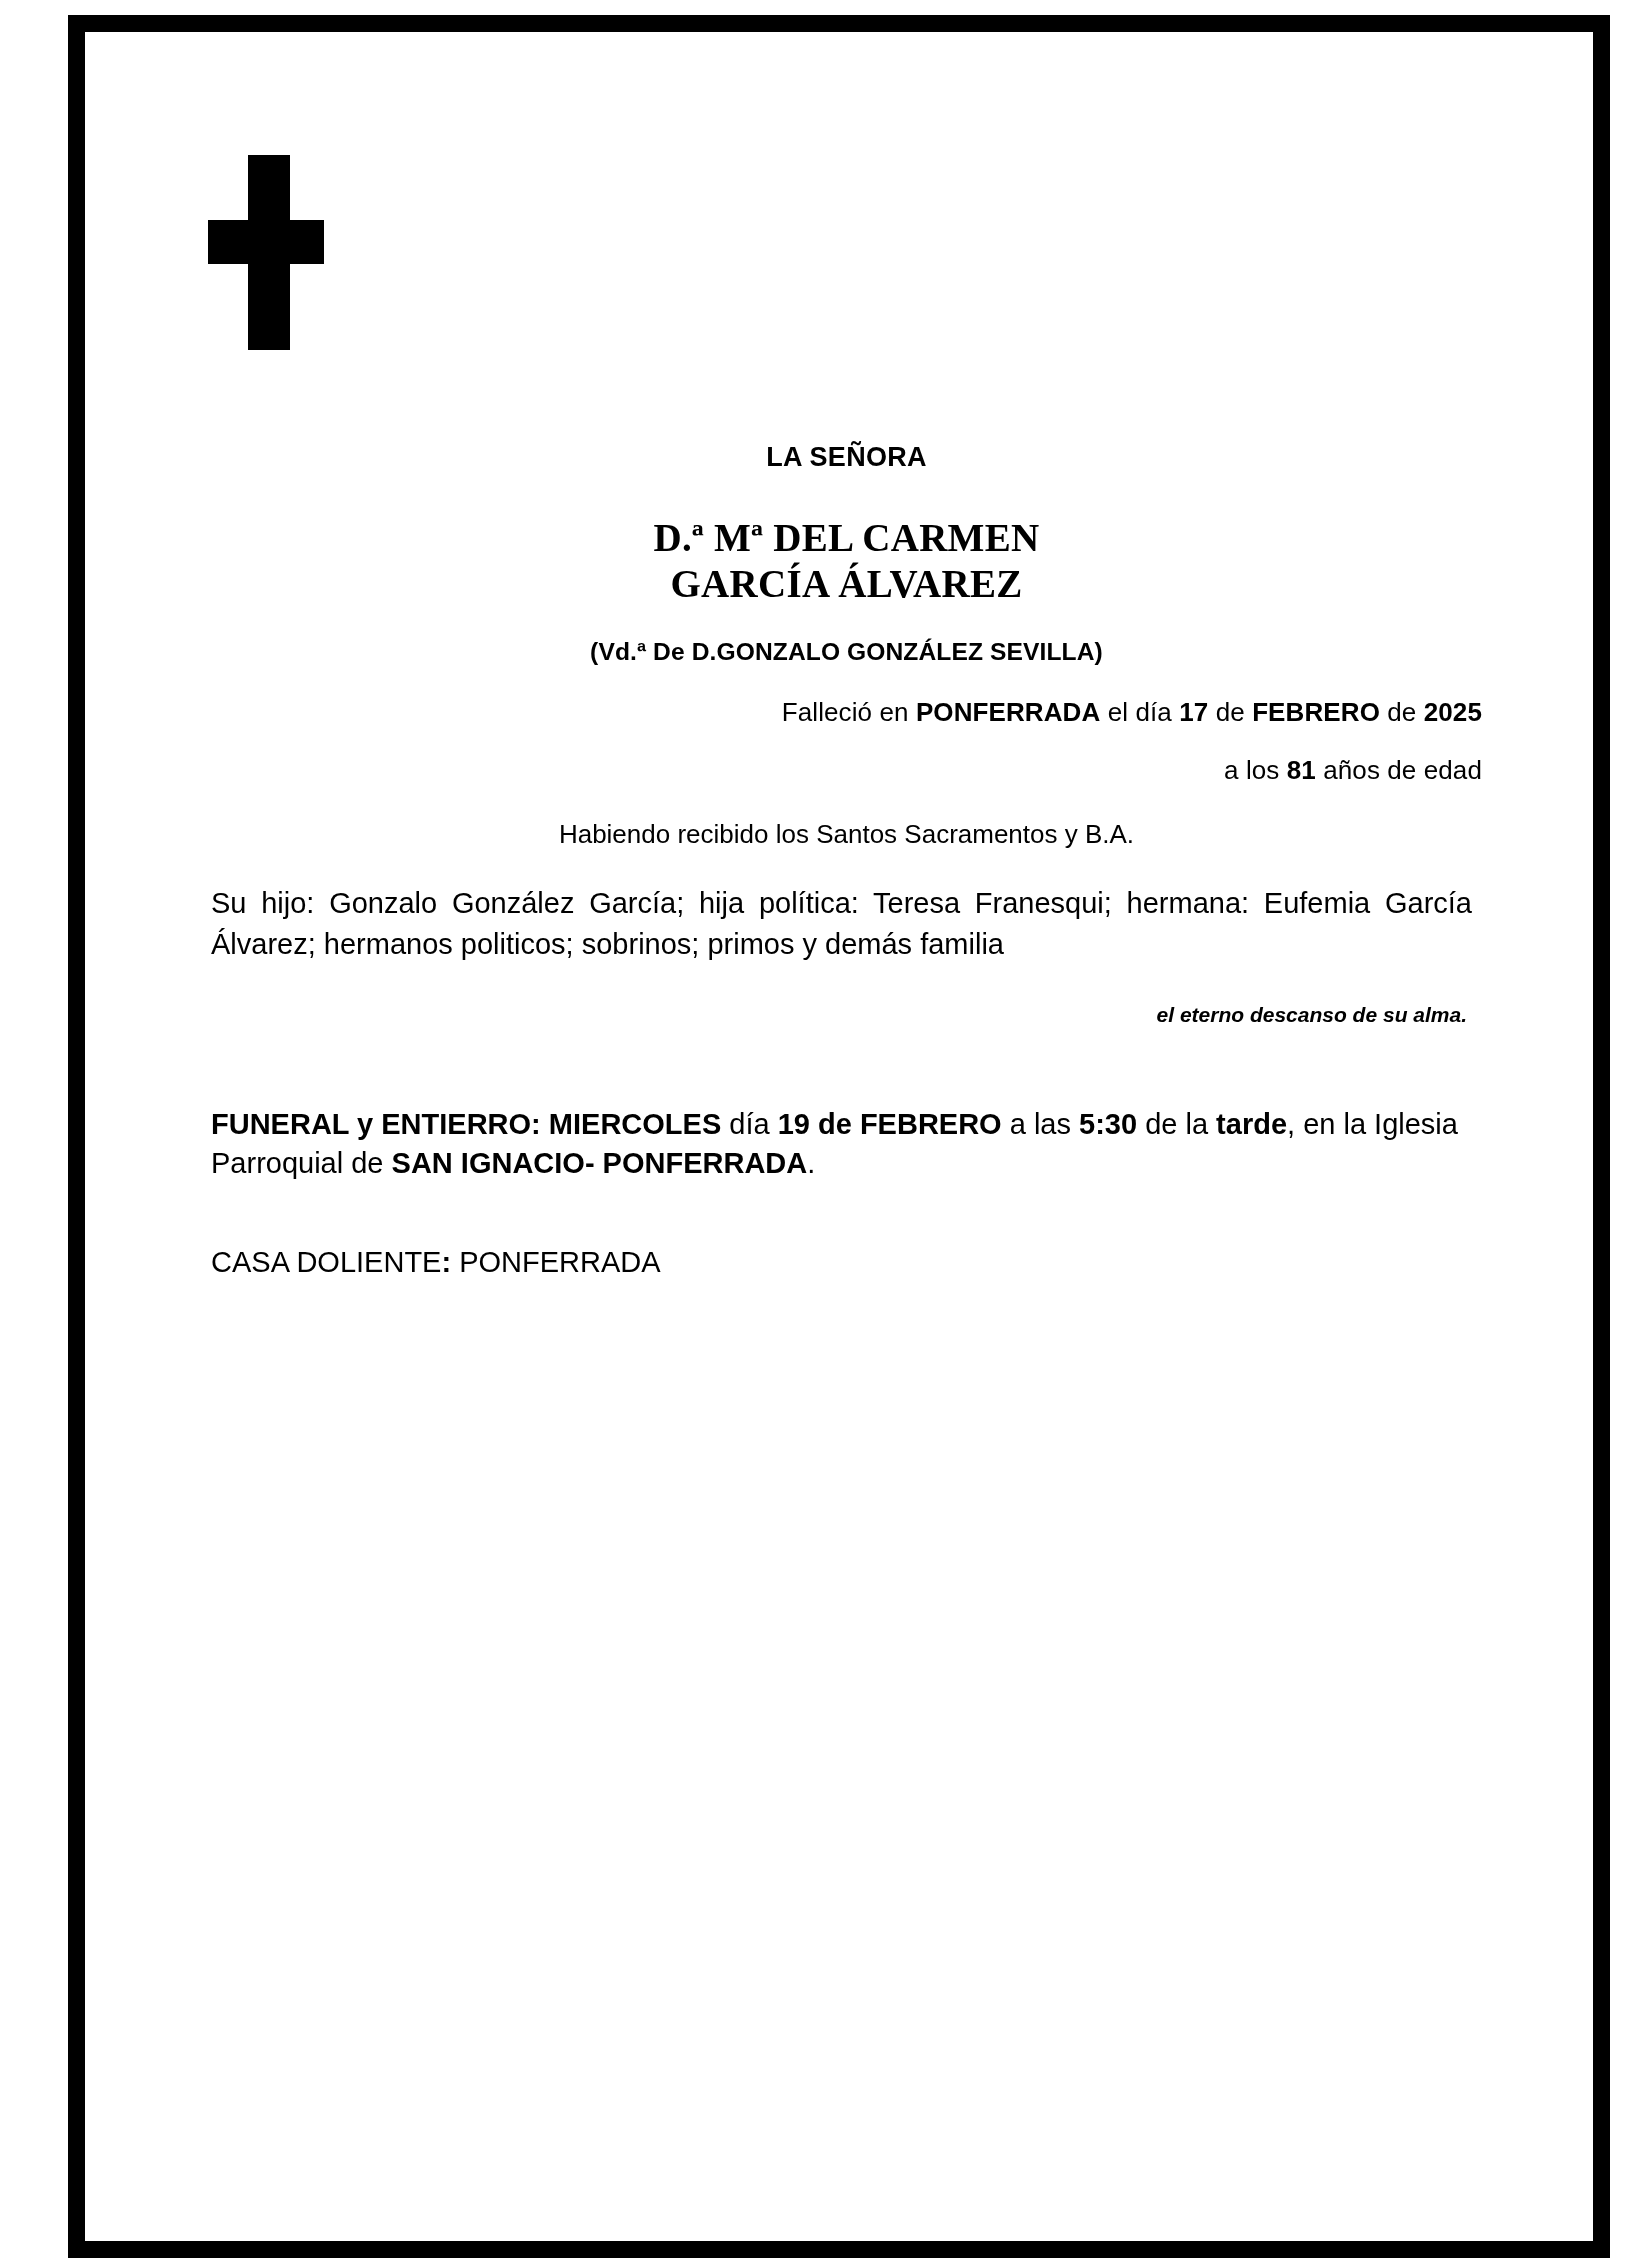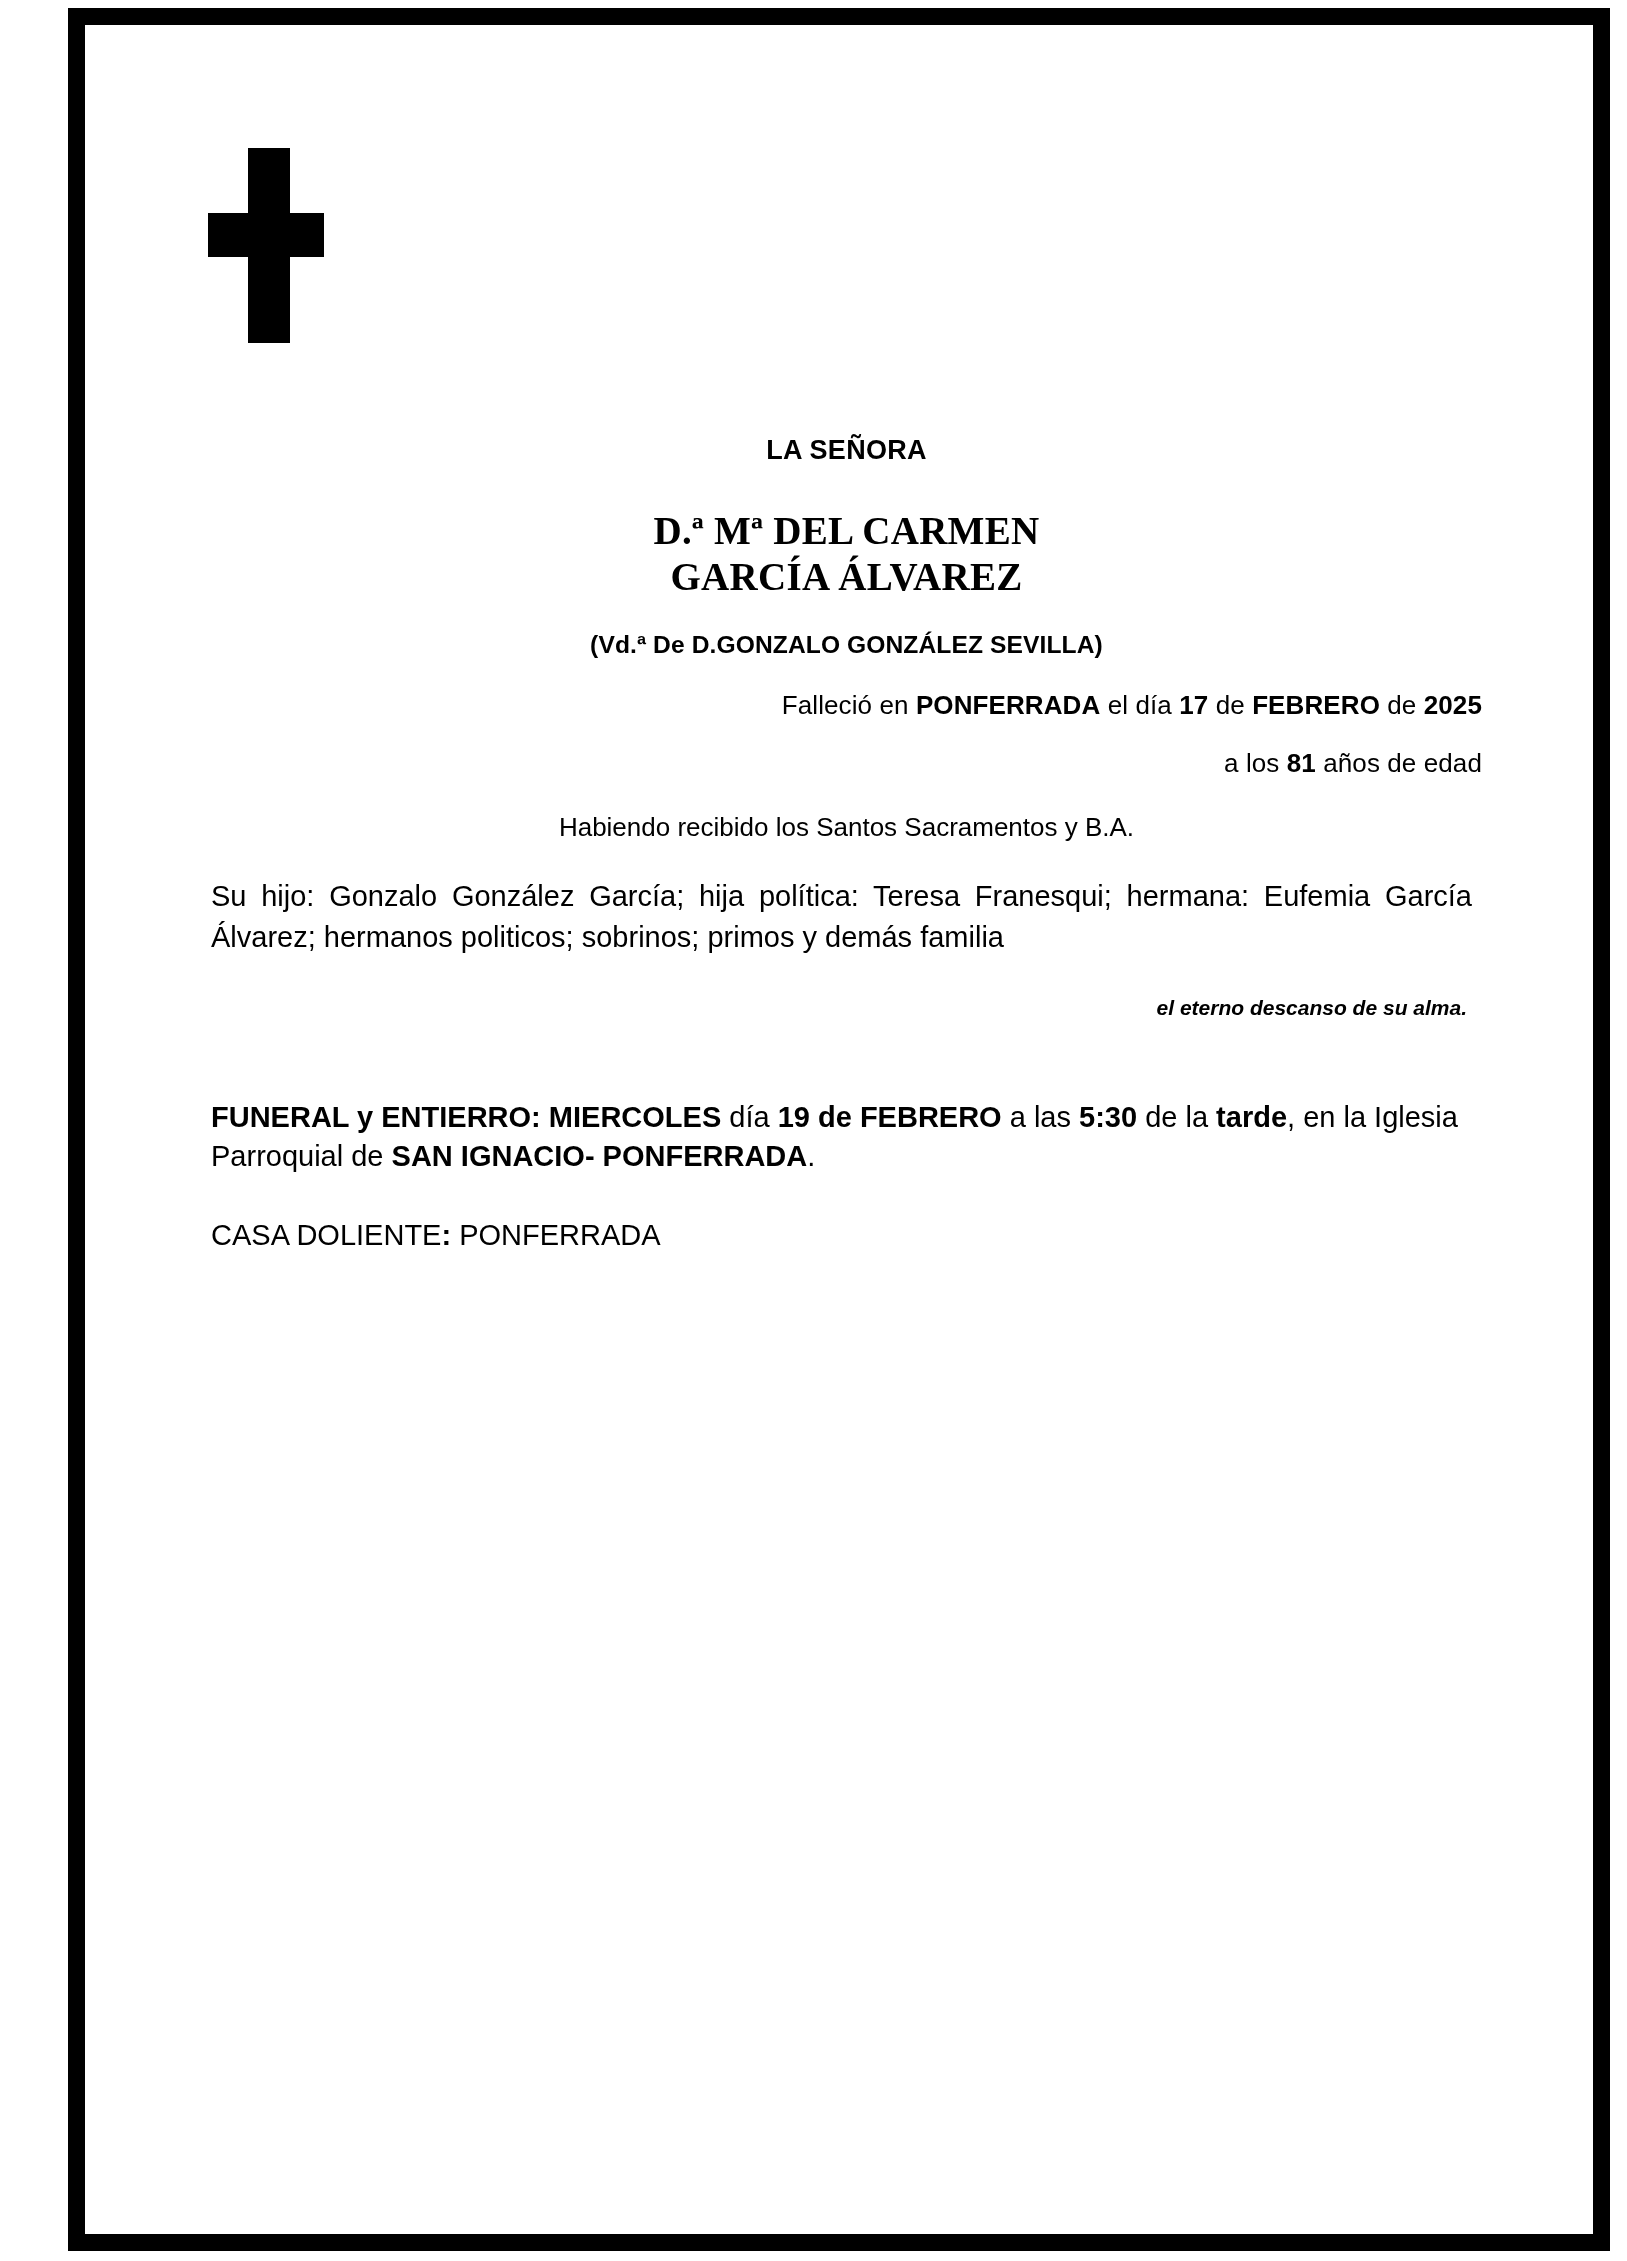--- a/index.html
+++ b/index.html
@@ -12,21 +12,21 @@
     height: 2261px;
     font-family: "Liberation Sans", sans-serif;
     color: #000000;
     -webkit-font-smoothing: antialiased;
   }
 
   
   .obituary-card {
     position: absolute;
     left: 68px;
-    top: 8px;
+    top: 15px;
     width: 1542px;   
     height: 2243px;
     border: 17px solid #000000;
     box-sizing: border-box;
     background: #ffffff;
     overflow: hidden;
   }
 
   .inner {
     position: relative;
@@ -141,21 +141,21 @@
   .prayer .pr-line { display: block; }
 
   .event-block {
     font-size: 29px;
     line-height: 1.36;
     font-weight: 400;
     text-align: left;
   }
   .event-funeral { margin-top: 75px; }
   .event-capilla { margin-top: 40px; }
-  .event-casa    { margin-top: 40px; }
+  .event-casa    { margin-top: 60px; }
 
   b, strong { font-weight: 700; }
 </style>
 </head>
 <body>
 
 <div class="obituary-card">
   <div class="inner">
 
     <div class="cross">

